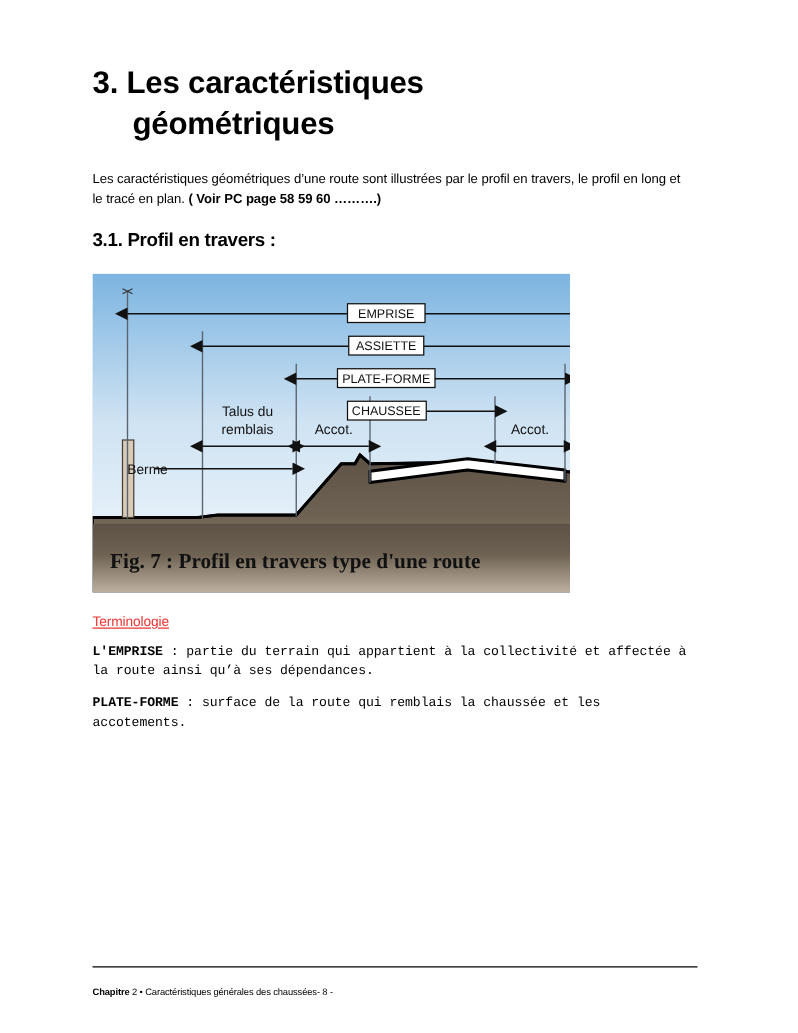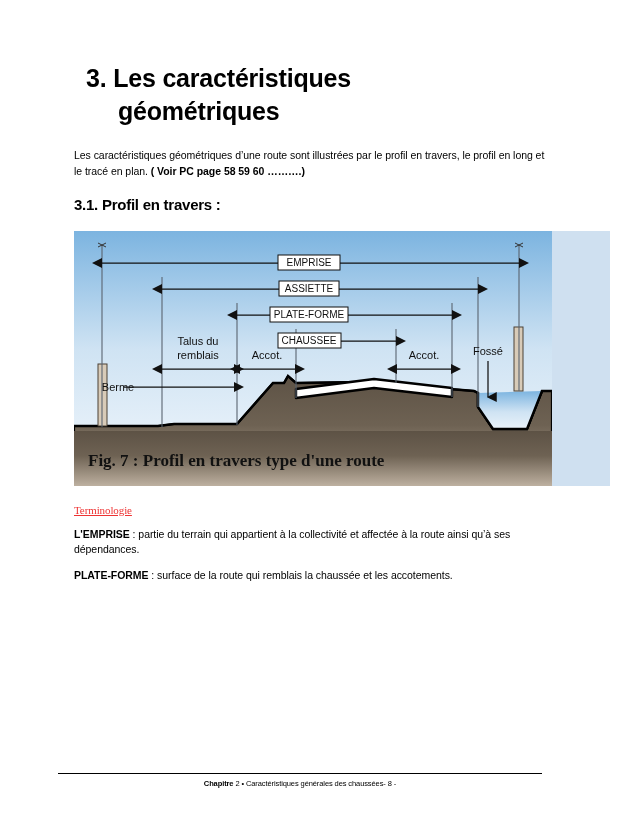--- a/index.html
+++ b/index.html
@@ -28,21 +28,21 @@
     top: 0;
     width: 480px;
   }
 
   
   .doc-title {
     font-size: 25px;
     font-weight: bold;
     line-height: 1.32;
     letter-spacing: -0.2px;
-    margin: 12px;
+    margin: 0;
     padding-top: 50px;
     color: #000;
   }
   .doc-title .line2 {
     display: block;
     padding-left: 32px;
   }
 
   
   .intro {
@@ -64,54 +64,54 @@
     font-size: 10.5px;
     line-height: 1.48;
     margin-top: 16px;
     letter-spacing: -0.05px;
   }
 
   
   .figure {
     position: relative;
     margin-top: 18px;
-    width: 536px;
+    width: 382px;
     height: 255px;
     overflow: hidden;
     background: #cfe0f0;
   }
   .fig-svg { display: block; }
 
   
   .term-title {
     margin-top: 18px;
     font-size: 11px;
     color: #ee3333;
     text-decoration: underline;
     letter-spacing: -0.1px;
-    font-family: Liberation Serif, serif;
   }
   .def {
     font-size: 10.5px;
     line-height: 1.48;
     letter-spacing: -0.05px;
+    font-family: Liberation Mono, monospace;
   }
   .def .term { font-weight: bold; }
 
   
   .footer {
     position: absolute;
-    left: 58px;
+    left: 74px;
     top: 773px;
     width: 484px;
     border-top: 1px solid #000000;
-    padding-top: 5px;
+    padding-top: 15px;
     font-size: 7.5px;
     display: flex;
-    justify-content: center;
+    justify-content: flex-start;
     letter-spacing: -0.1px;
   }
   .footer b { font-weight: bold; }
 </style>
 </head>
 <body>
 
 <div class="page">
   <div class="content">
 

